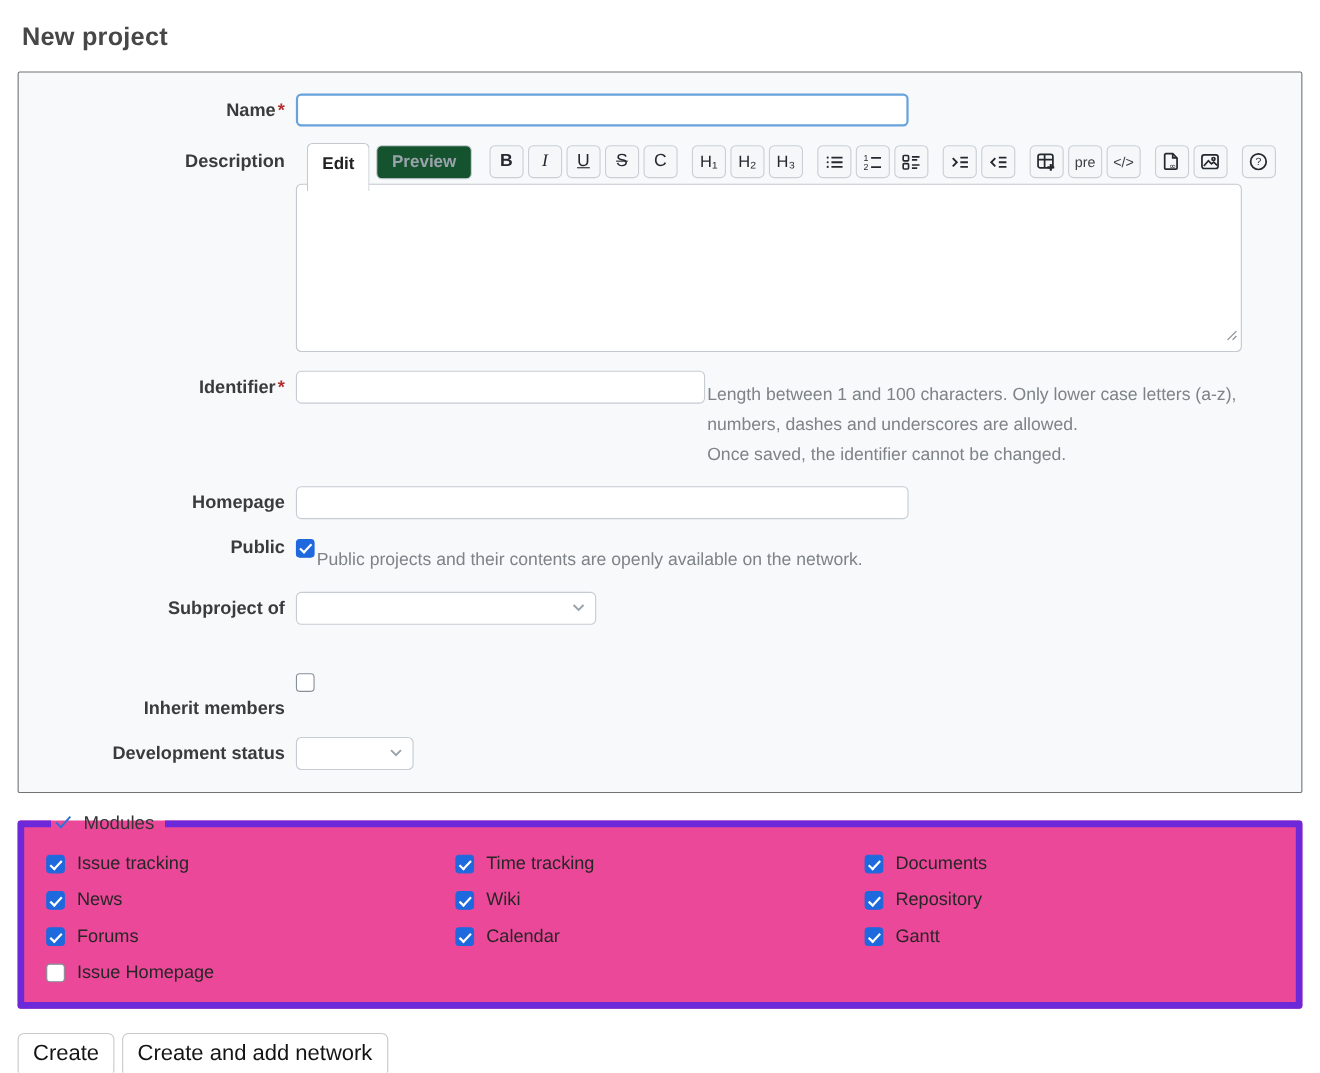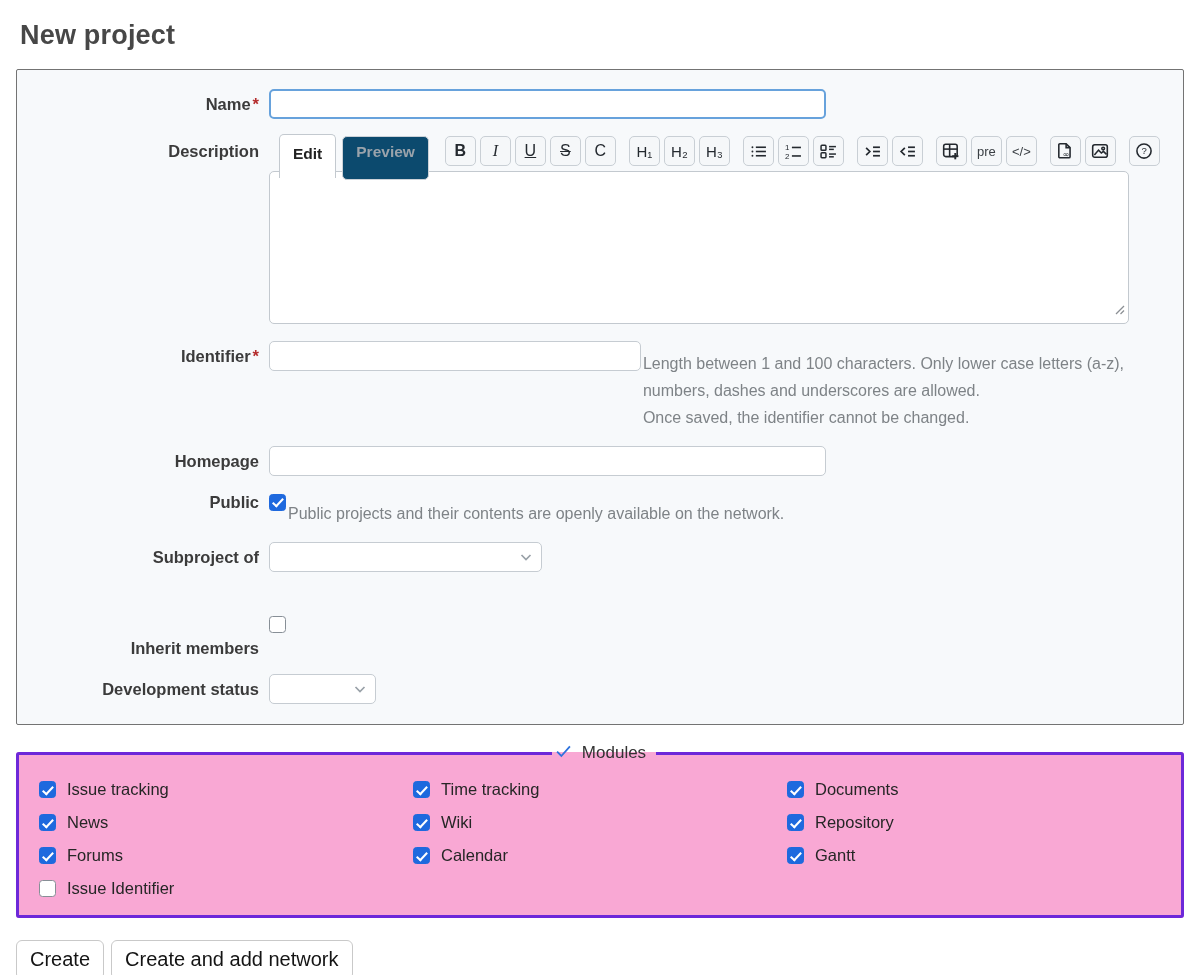--- a/index.html
+++ b/index.html
@@ -5,21 +5,21 @@
   * { box-sizing: border-box; }
   html,body { margin:0; padding:0; background:#ffffff; }
   body {
     width:1200px; height:975px;
     font-family:"Liberation Sans", sans-serif;
     color:#333;
   }
   .wrap { padding:12px 16px; }
 
   h2.page-title {
-    font-size:27px; font-weight:bold; color:#474747;
+    font-size:23px; font-weight:bold; color:#474747;
     margin:8px 0 18px 4px; letter-spacing:.2px;
   }
 
   
   .box {
     border:1px solid #737373; background:#f7f9fb; border-radius:2px;
     padding:19px 0 12px 0;
   }
   .row { display:flex; align-items:center; margin-bottom:15px; }
   .row.top { align-items:flex-start; }
@@ -46,22 +46,22 @@
   
   .editor { width:860px; }
   .tabbar { display:flex; align-items:flex-start; height:37px; padding-left:10px; position:relative; z-index:2; }
   .tab { font-weight:bold; font-size:15.5px; cursor:pointer; }
   .tab-edit {
     position:relative; z-index:3; height:44px; padding:10px 13px 0;
     background:#fff; border:1px solid #c3c9cf; border-bottom:none;
     border-radius:5px 5px 0 0; color:#222;
   }
   .tab-preview {
-    margin-left:6px; margin-top:2px; height:44px; padding:6px 13px;
-    background:#0c4a6e; border:1px solid #ccd2d8; border-radius:5px; color:#9aa3ab;
+    margin-left:6px; margin-top:2px; height:31px; padding:6px 13px;
+    background:#14532d; border:1px solid #ccd2d8; border-radius:5px; color:#9aa3ab;
   }
   .tbtn {
     margin-top:2px; margin-left:4px; height:30px; min-width:31px; padding:0 6px;
     background:#f5f7f9; border:1px solid #c9cfd5; border-radius:5px;
     display:inline-flex; align-items:center; justify-content:center;
     font-size:16px; color:#24292f; cursor:pointer;
   }
   .tbtn.gap { margin-left:13px; }
   .tbtn.first { margin-left:16px; }
   .tbtn .b { font-weight:bold; }
@@ -97,22 +97,22 @@
   .select {
     height:30px; background:#fff; border:1px solid #c6ccd2; border-radius:5px;
     display:flex; align-items:center; justify-content:space-between;
     padding:0 9px; cursor:pointer;
   }
   .select-sub { width:273px; }
   .select-dev { width:107px; }
 
   
   fieldset.modules {
-    margin:18px 0 0 0; border:3px solid #6d28d9; border-radius:3px;
-    background:#f9a8d4; padding:13px 20px 17px;text-align:center;
+    margin:18px 0 0 0; border:6px solid #6d28d9; border-radius:3px;
+    background:#ec4899; padding:13px 20px 17px;
   }
   fieldset.modules legend {
     display:flex; align-items:center; gap:11px; margin-left:4px;
     padding:0 10px 0 4px; font-size:17px; color:#333;
   }
   .mod-grid {
     display:grid; grid-template-columns:1fr 1fr 1fr; row-gap:14px; margin-top:4px;
   }
   .mod-item { display:flex; align-items:center; gap:11px; cursor:pointer; }
   .mod-label { font-size:16.5px; color:#262626; }
@@ -379,21 +379,21 @@
       <label class="mod-item">
           <span class="checkbox" data-checked="true"></span>
           <span class="mod-label">Calendar</span>
         </label>
       <label class="mod-item">
           <span class="checkbox" data-checked="true"></span>
           <span class="mod-label">Gantt</span>
         </label>
       <label class="mod-item">
           <span class="checkbox" data-checked="false"></span>
-          <span class="mod-label">Issue Identifier</span>
+          <span class="mod-label">Issue Homepage</span>
         </label>
     </div>
   </fieldset>
 
   <div class="actions">
     <button class="btn">Create</button>
     <button class="btn">Create and add network</button>
   </div>
 
 </div>

